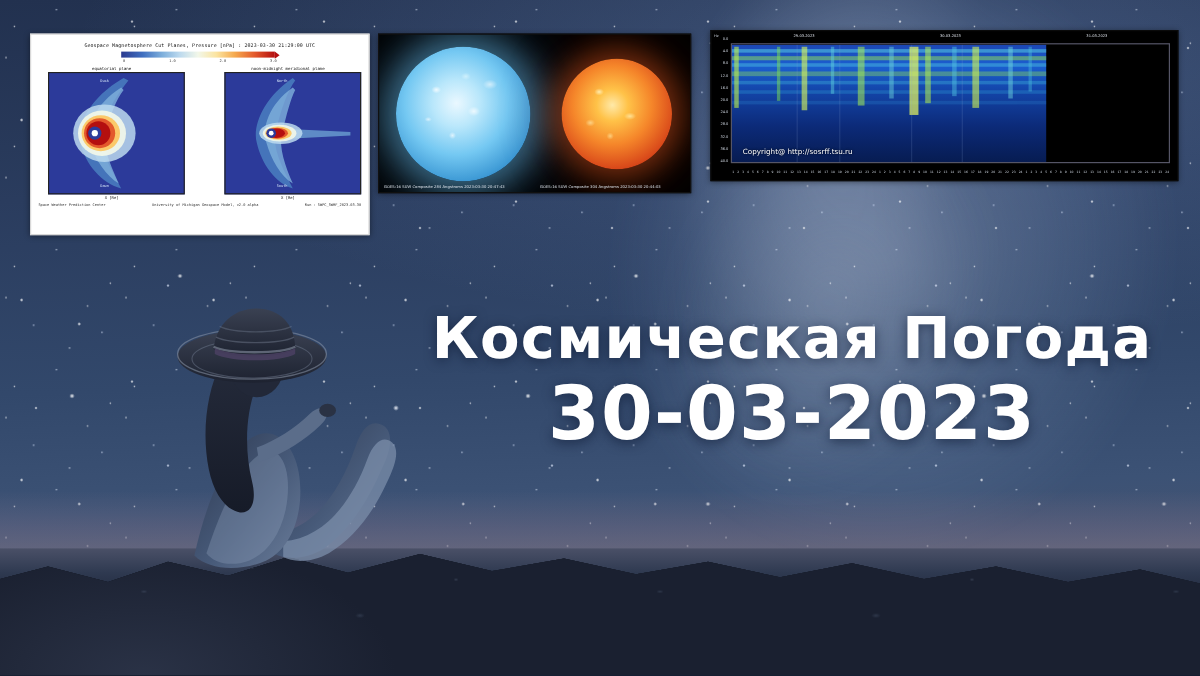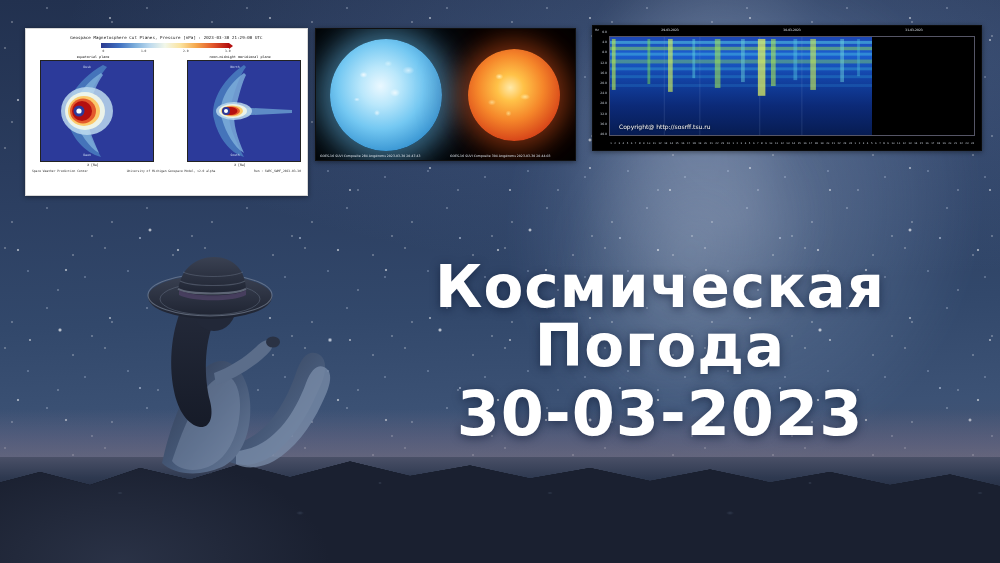--- a/index.html
+++ b/index.html
@@ -84,21 +84,21 @@
   
   .figure{position:absolute;left:110px;bottom:58px;width:300px;height:260px;}
   .fig-svg{width:100%;height:100%;display:block;}
 
   
   .title-block{position:absolute;left:330px;top:258px;width:660px;text-align:center;}
   .t-line1,.t-line2{
     color:#ffffff;font-weight:700;letter-spacing:1px;line-height:1.02;
     font-family:"DejaVu Sans", sans-serif;
     text-shadow:0 2px 10px rgba(10,20,45,.55);}
-  .t-line1{font-size:58px;}
+  .t-line1{font-size:48px;}
   .t-line2{font-size:62px;margin-top:6px;}
 
   
   .panel{position:absolute;box-sizing:border-box;}
 
   
   #panelA{left:25px;top:28px;width:283px;height:168px;background:#ffffff;
     border:1px solid #d8d8d8;box-shadow:0 1px 5px rgba(0,0,0,.45);}
   .mag-title{font-family:"DejaVu Sans Mono", monospace;font-size:4.1px;color:#111;
     text-align:center;padding-top:6px;letter-spacing:.1px;white-space:nowrap;}

